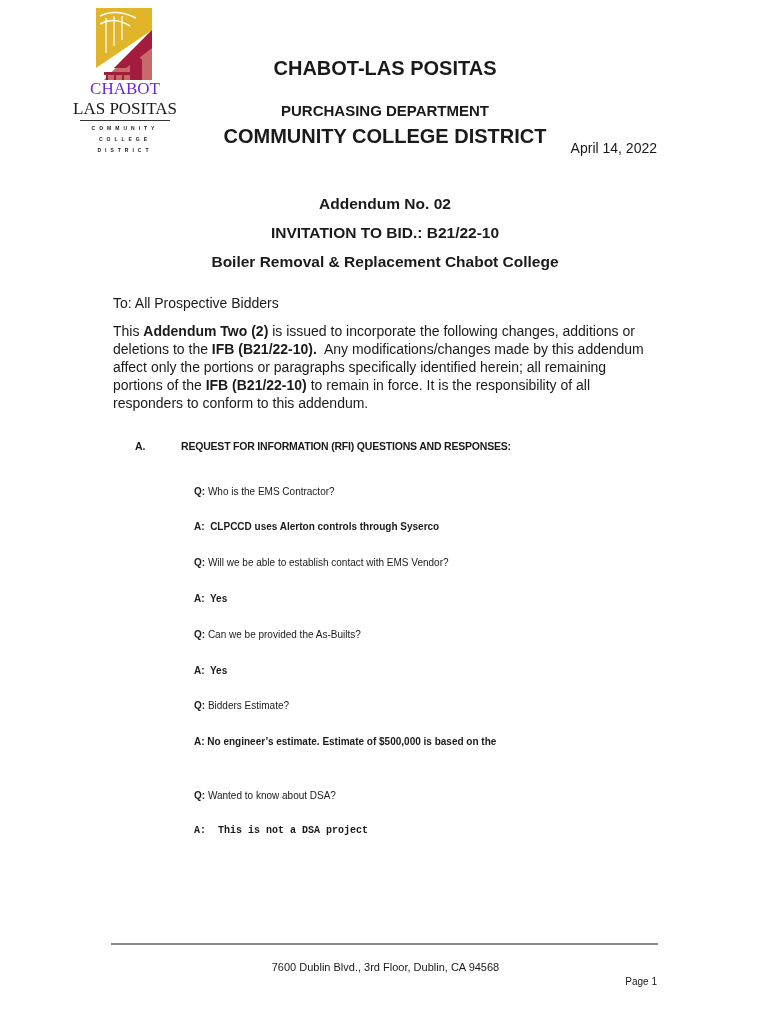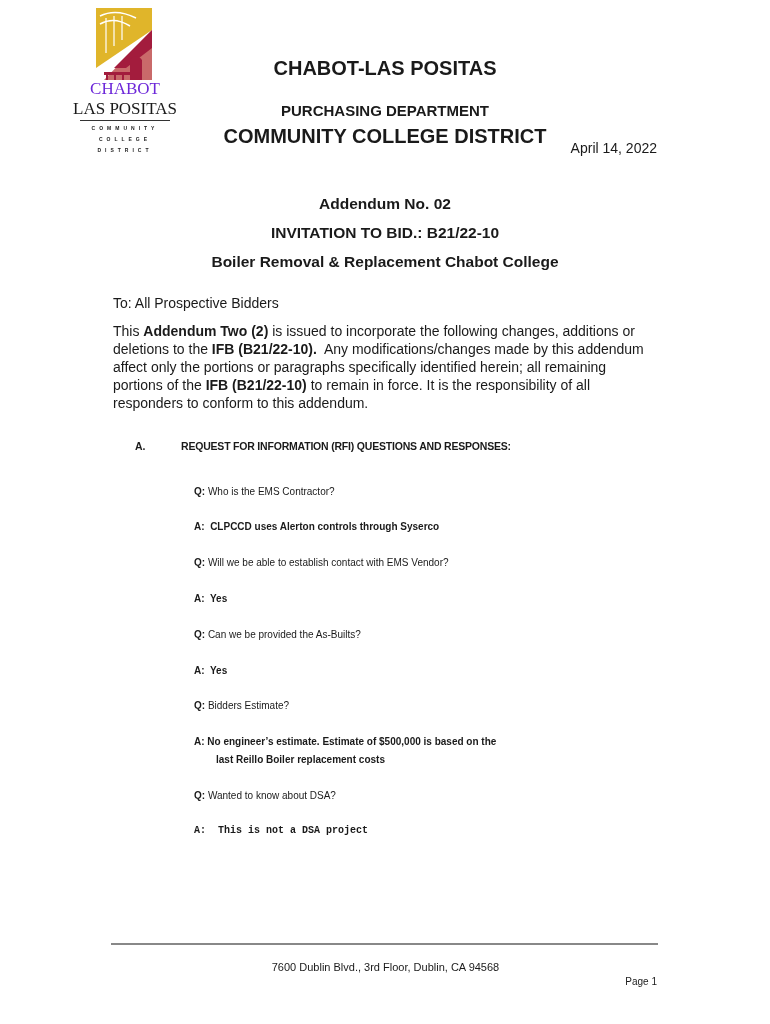--- a/index.html
+++ b/index.html
@@ -74,20 +74,20 @@
 <div class="abs qa" style="top:483px;"><b>Q:</b> <span>Who is the EMS Contractor?</span></div>
 <div class="abs qa ans" style="top:518px;"><span>A:</span>&nbsp; <span>CLPCCD uses Alerton controls through Syserco</span></div>
 
 <div class="abs qa" style="top:554px;"><b>Q:</b> <span>Will we be able to establish contact with EMS Vendor?</span></div>
 <div class="abs qa ans" style="top:590px;"><span>A:</span>&nbsp; <span>Yes</span></div>
 
 <div class="abs qa" style="top:626px;"><b>Q:</b> <span>Can we be provided the As-Builts?</span></div>
 <div class="abs qa ans" style="top:662px;"><span>A:</span>&nbsp; <span>Yes</span></div>
 
 <div class="abs qa" style="top:697px;"><b>Q:</b> <span>Bidders Estimate?</span></div>
-<div class="abs qa ans" style="top:733px;"><span>A:</span> <span>No engineer’s estimate. Estimate of $500,000 is based on the</span><span class="ans-indent">last Reillo Boiler replacement costs</span></div>
+<div class="abs qa ans" style="top:733px;"><span>A:</span> <span>No engineer’s estimate. Estimate of $500,000 is based on the</span></div>
 
 <div class="abs qa" style="top:787px;"><b>Q:</b> <span>Wanted to know about DSA?</span></div>
 <div class="abs qa ans" style="top:822px;font-family:Liberation Mono, monospace;"><span>A:</span>&nbsp; <span>This is not a DSA project</span></div>
 
 <div class="abs footer-rule"></div>
 <div class="abs footer-addr">7600 Dublin Blvd., 3rd Floor, Dublin, CA  94568</div>
 <div class="abs page-num">Page 1</div>
 
 </body></html>

